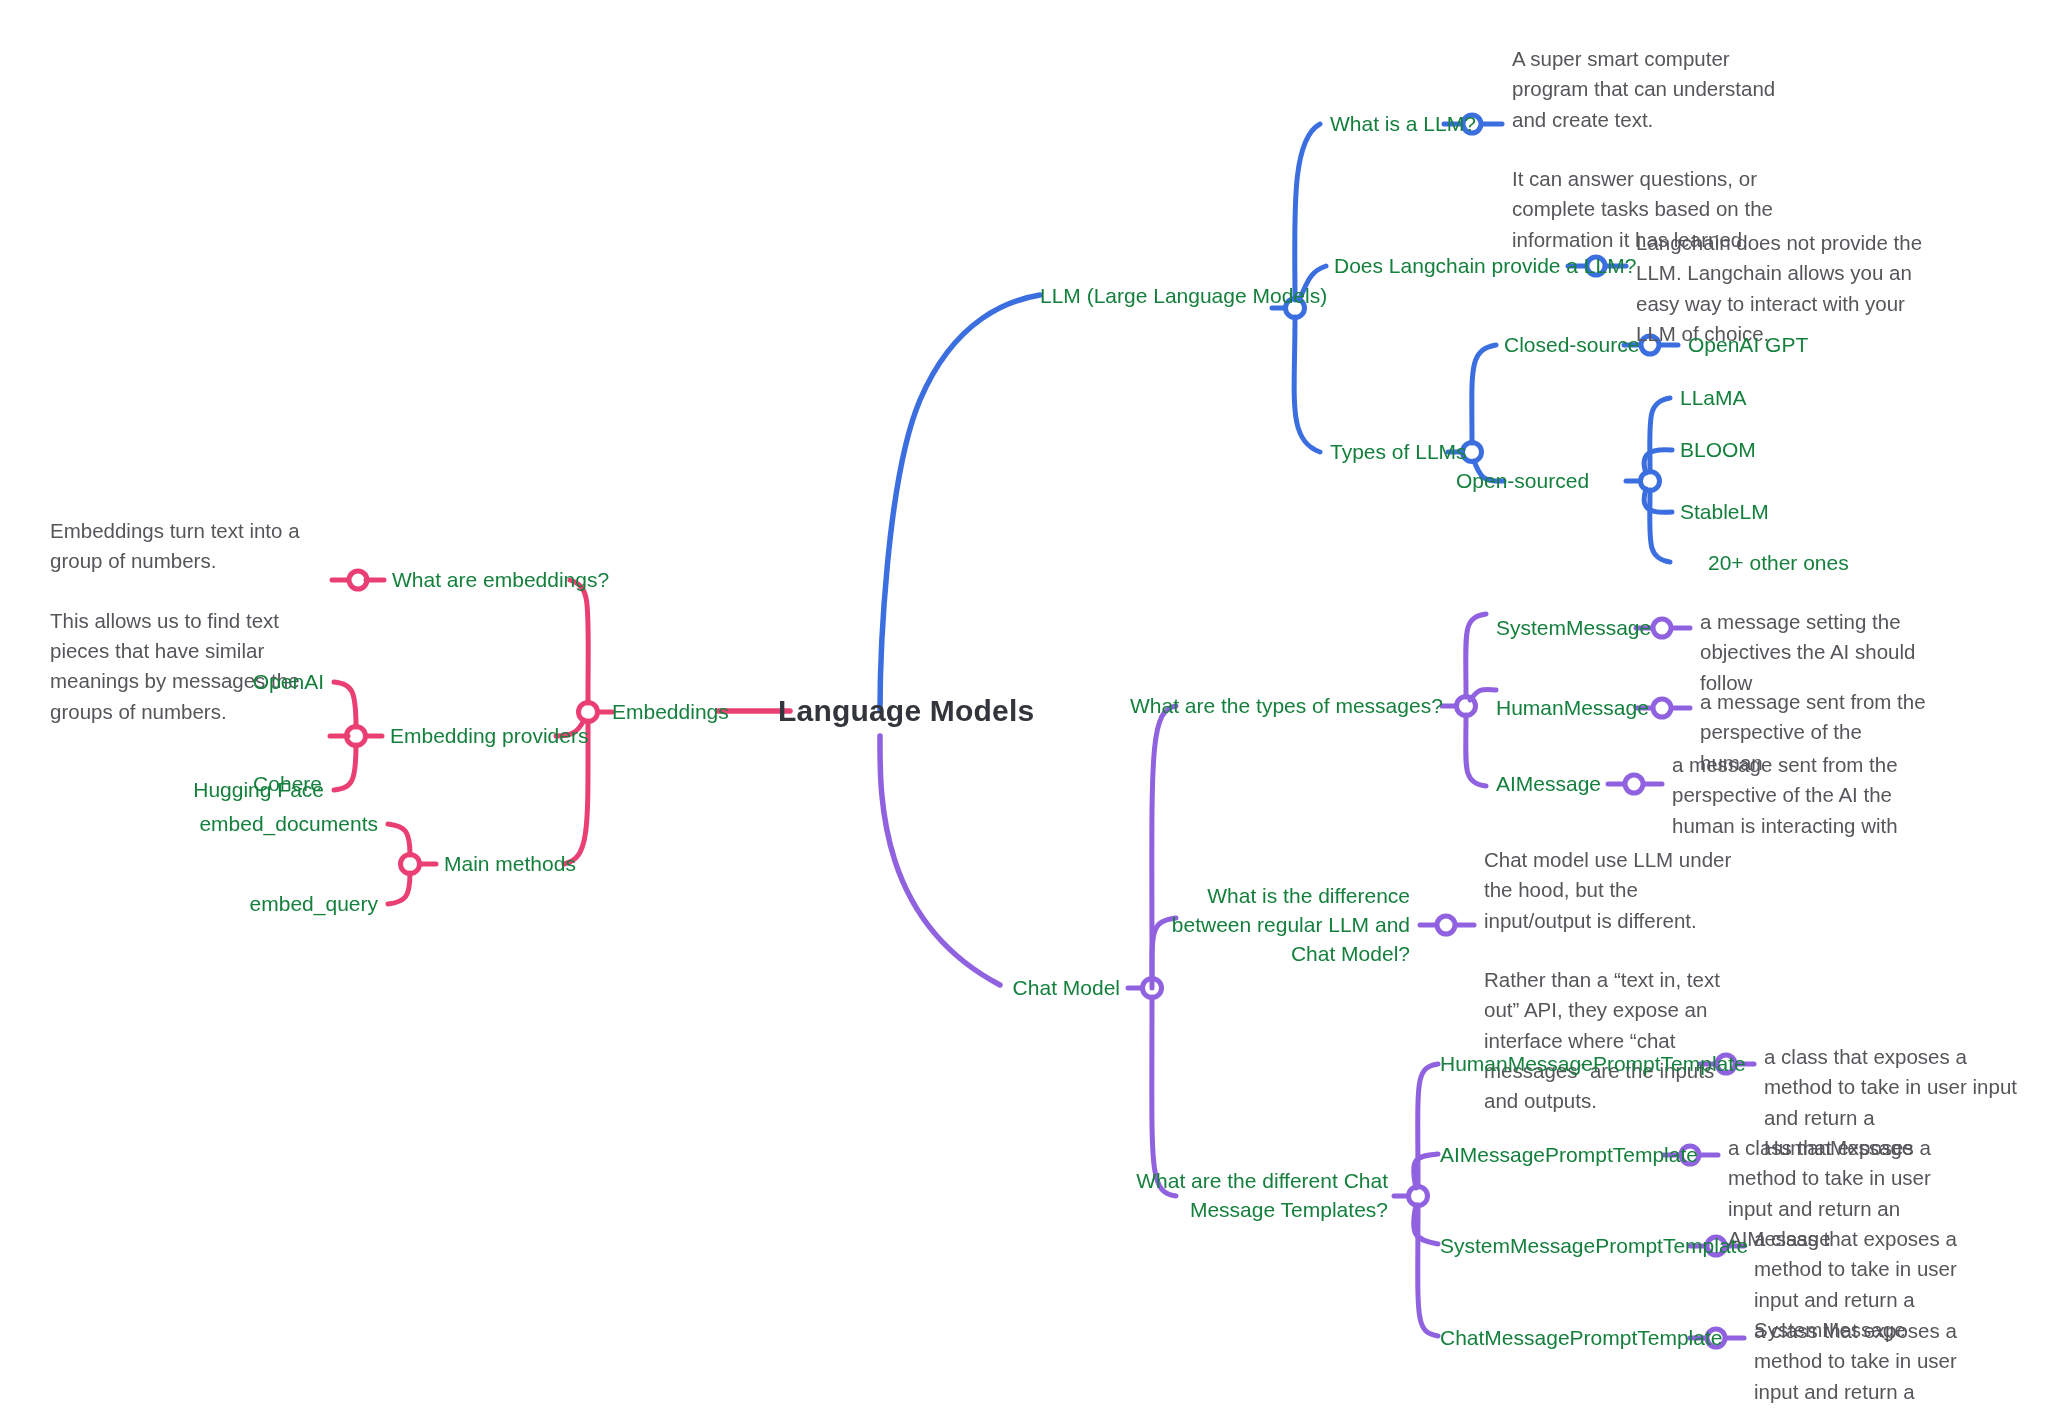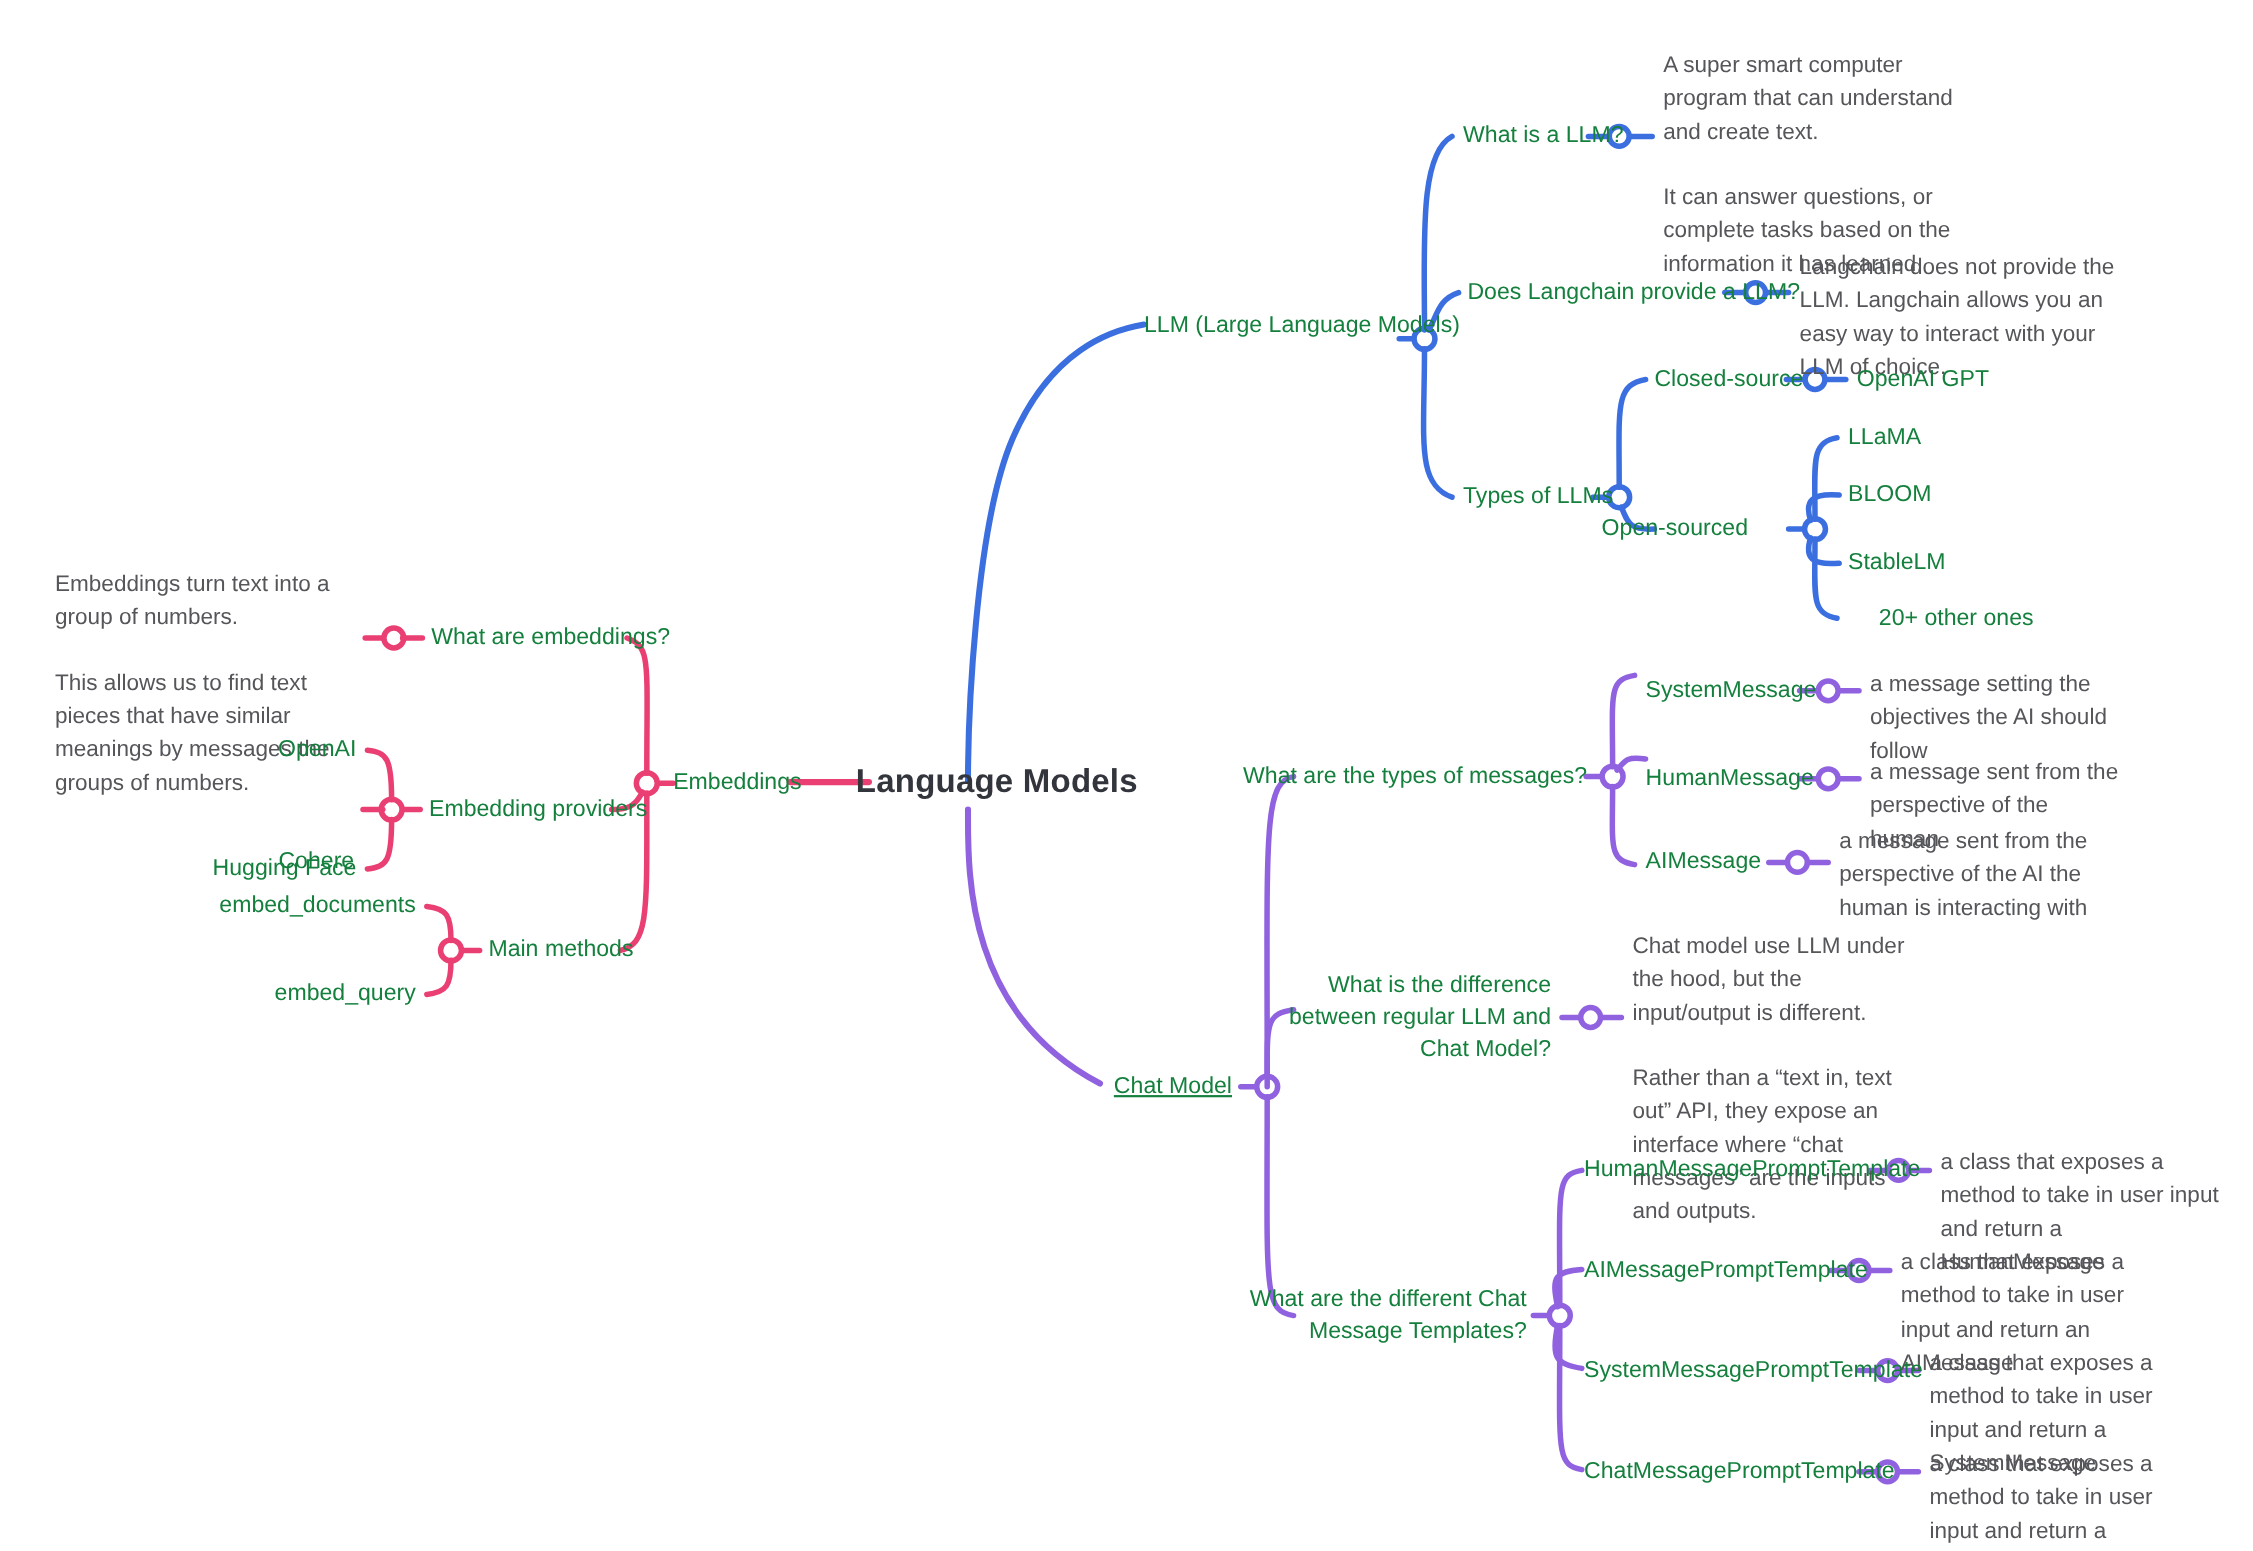--- a/index.html
+++ b/index.html
@@ -224,21 +224,21 @@
 
   <div class="lbl leftal" style="left:60px; top:682px; width:264px; transform:translateY(-50%);">OpenAI</div>
   <div class="lbl leftal" style="left:60px; top:736px; width:262px; transform:translateY(-50%);margin-top:48px;">Cohere</div>
   <div class="lbl leftal" style="left:60px; top:790px; width:264px; transform:translateY(-50%);">Hugging Face</div>
 
   <div class="lbl right" style="left:444px; top:864px; transform:translateY(-50%);">Main methods</div>
 
   <div class="lbl leftal" style="left:80px; top:824px; width:298px; transform:translateY(-50%);">embed_documents</div>
   <div class="lbl leftal" style="left:80px; top:904px; width:298px; transform:translateY(-50%);">embed_query</div>
 
-  <div class="lbl leftal" style="left:900px; top:988px; width:220px; transform:translateY(-50%);text-decoration:underline;">Chat Model</div>
+  <div class="lbl leftal" style="left:900px; top:988px; width:220px; transform:translateY(-50%);">Chat Model</div>
 
   <div class="lbl leftal" style="left:1130px; top:706px; width:306px; transform:translateY(-50%);">What are the types of messages?</div>
 
   <div class="lbl right" style="left:1496px; top:628px; transform:translateY(-50%);">SystemMessage</div>
   <div class="para" style="left:1700px; top:607px; width:270px;">
     <p>a message setting the objectives the AI should follow</p>
   </div>
 
   <div class="lbl right" style="left:1496px; top:708px; transform:translateY(-50%);">HumanMessage</div>
   <div class="para" style="left:1700px; top:687px; width:230px;">

